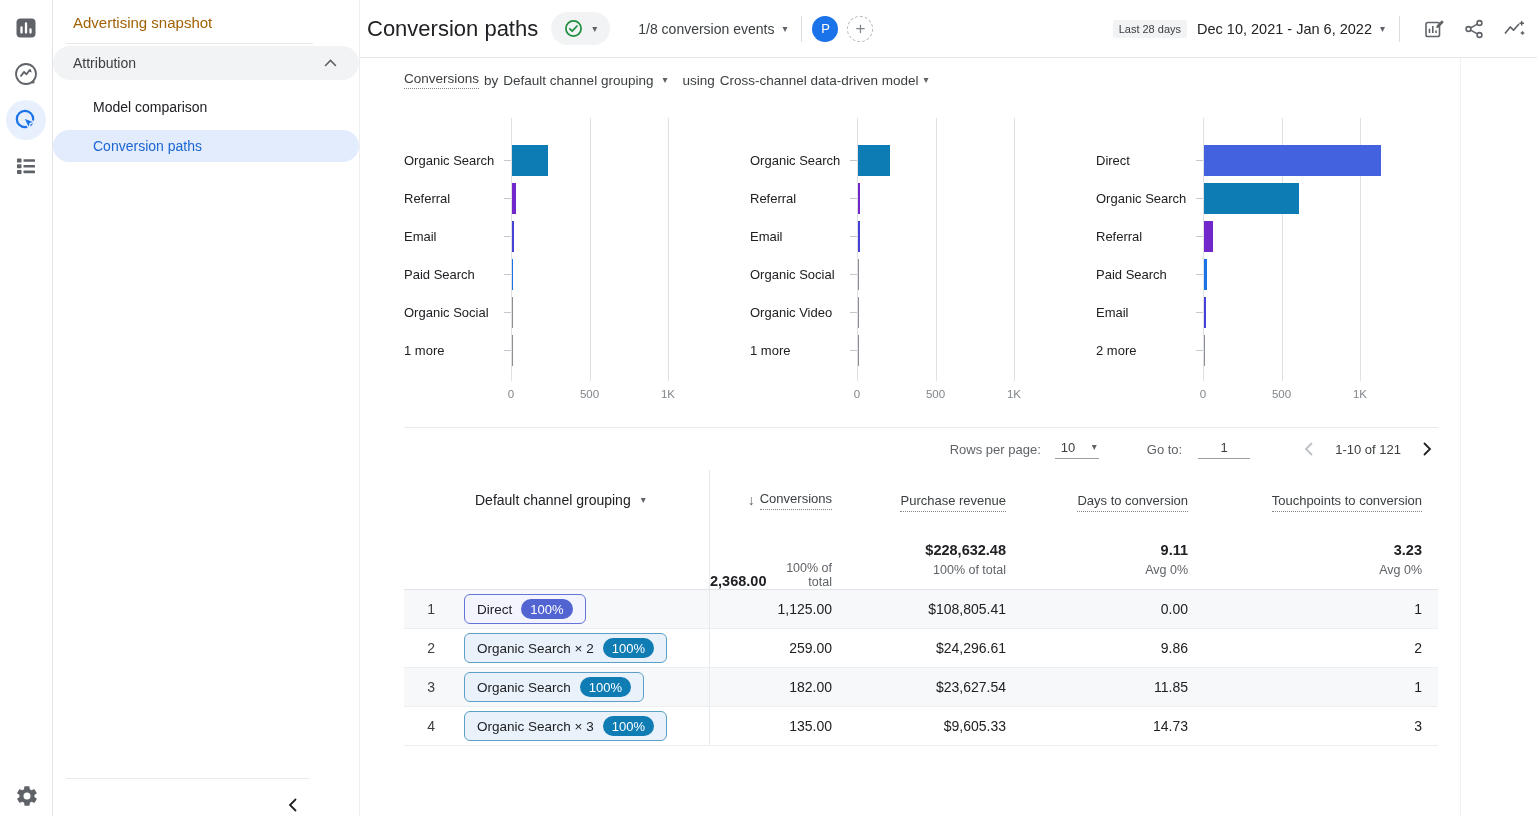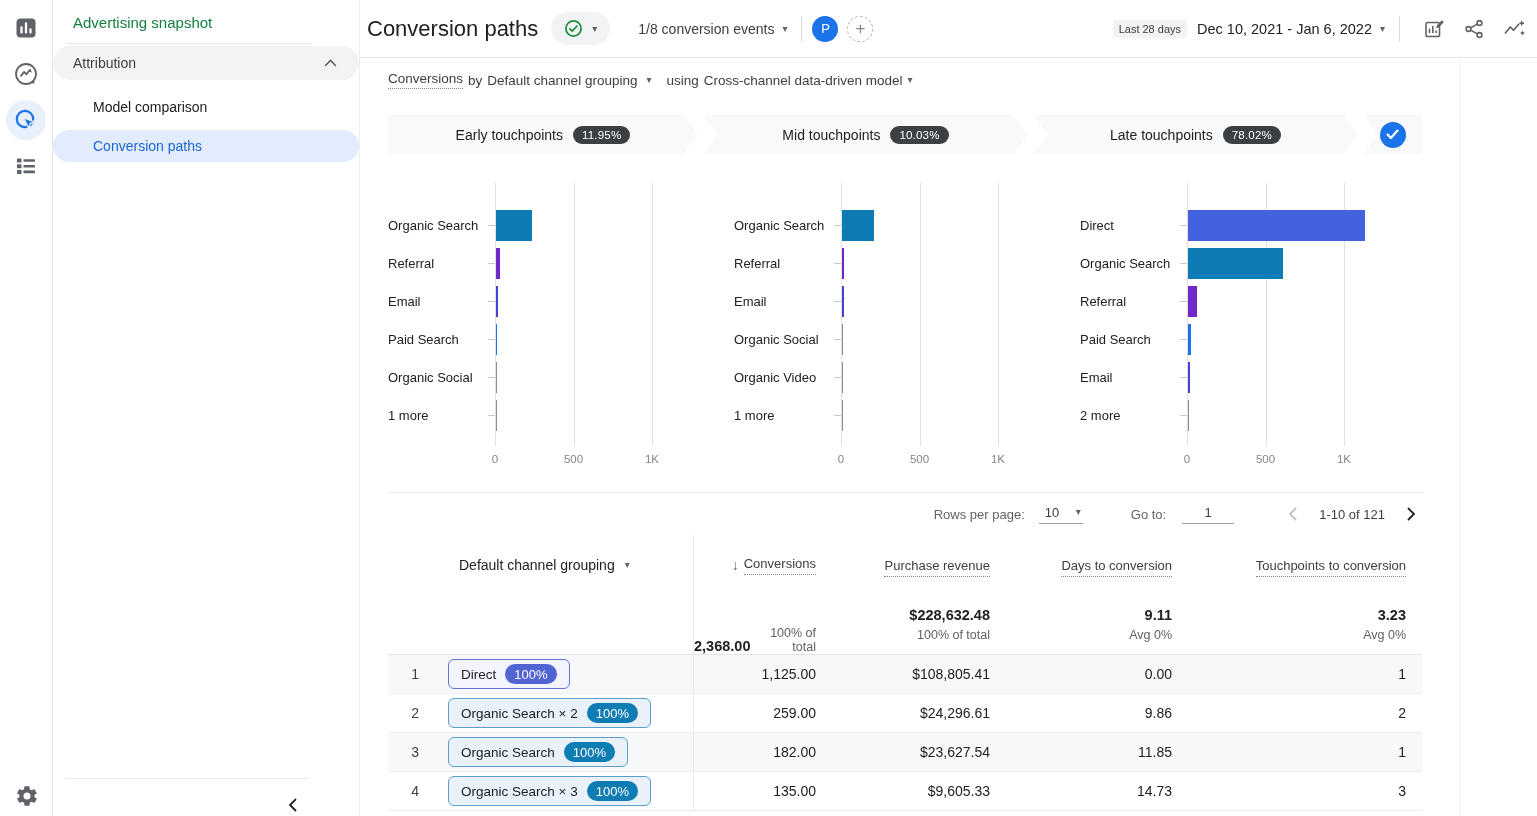--- a/index.html
+++ b/index.html
@@ -12,21 +12,21 @@
   .rail{position:absolute;left:0;top:0;width:53px;height:816px;background:#fff;
         border-right:1px solid #e0e3e7;z-index:5}
   .rail-icon{width:40px;height:40px;margin:6px auto;display:flex;align-items:center;justify-content:center;border-radius:50%}
   .rail-icon.first{margin-top:8px}
   .rail-icon.selected{background:#e8f0fe}
   .rail-gear{position:absolute;left:0;bottom:8px;width:53px;display:flex;justify-content:center}
 
   
   .sidebar{position:absolute;left:53px;top:0;width:307px;height:816px;background:#fff;
            border-right:1px solid #eceef0;z-index:4}
-  .sb-title{font-size:15px;color:#15803d;padding:14px 0 12px 20px}
+  .sb-title{font-size:15px;color:#a16207;padding:14px 0 12px 20px}
   .sb-divider{height:1px;background:#e8eaed;margin:0 46px 0 13px}
   .sb-section{display:flex;align-items:center;justify-content:space-between;
               background:#f1f3f4;border-radius:18px;height:34px;margin:2px 0 0 0;
               padding:0 22px 0 20px;font-size:14px;color:#3c4043;cursor:pointer}
   .sb-item{height:30px;display:flex;align-items:center;padding-left:40px;font-size:14px;
            color:#202124;margin-top:12px;border-radius:17px;cursor:pointer}
   .sb-item.selected{background:#e3ecfd;color:#1a66d2;height:32px;margin-top:8px}
   .sb-bottom-divider{position:absolute;left:13px;right:50px;bottom:37px;height:1px;background:#e8eaed}
   .sb-collapse{position:absolute;right:60px;bottom:2px;cursor:pointer}
 
@@ -45,21 +45,21 @@
   .mh-right{margin-left:auto;display:flex;align-items:center;padding-right:12px}
   .date-badge{background:#f1f3f4;color:#3c4043;font-size:11px;padding:3px 6px;border-radius:3px;white-space:nowrap}
   .date-text{font-size:14.5px;color:#202124;margin-left:10px;white-space:nowrap;cursor:pointer}
   .caret{font-size:10px;color:#5f6368;line-height:1}
   .date-caret{margin-left:8px}
   .mh-actions{display:flex;align-items:center;gap:19px;margin-left:14px}
   .mh-actions .abtn{cursor:pointer}
 
   
   .content{position:absolute;left:360px;top:58px;right:0;bottom:0;background:#fff;overflow:hidden}
-  .inner{width:1034px;margin-left:28px}
+  .inner{width:1034px;margin-left:44px}
   .scroll-edge{position:absolute;left:1100px;top:0;bottom:0;width:1px;background:#f0f1f3}
 
   .subtitle{margin-top:13px;font-size:13.5px;color:#3c4043;display:flex;align-items:center;gap:5px}
   .dotted{border-bottom:1px dotted #80868b;padding-bottom:2px}
   .subtitle .caret{margin:0 4px}
 
   
   .funnel{margin-top:26px;display:flex;gap:5px;height:39px}
   .fseg{background:#f8f9fa;filter:drop-shadow(0 0 1px #ccd0d4);display:flex;align-items:center;
         justify-content:center;gap:10px;height:39px;cursor:pointer}
@@ -243,41 +243,20 @@
     <div class="subtitle">
       <span class="dotted">Conversions</span>
       <span>by</span>
       <span>Default channel grouping</span>
       <span class="caret">▾</span>
       <span style="margin-left:6px">using</span>
       <span>Cross-channel data-driven model</span>
       <span class="caret" style="margin-left:0">▾</span>
     </div>
 
-    <div class="funnel">
-      <div class="fseg first">
-        <span class="fseg-label">Early touchpoints</span>
-        <span class="fseg-badge">11.95%</span>
-      </div>
-      <div class="fseg mid">
-        <span class="fseg-label">Mid touchpoints</span>
-        <span class="fseg-badge">10.03%</span>
-      </div>
-      <div class="fseg mid">
-        <span class="fseg-label">Late touchpoints</span>
-        <span class="fseg-badge">78.02%</span>
-      </div>
-      <div class="fseg check">
-        <span class="check-circle">
-          <svg width="13" height="11" viewBox="0 0 13 11">
-              <path d="M1.5 5.5 l3.4 3.4 L11.5 1.6" fill="none" stroke="#fff" stroke-width="2.2" stroke-linecap="round" stroke-linejoin="round"></path>
-            </svg>
-        </span>
-      </div>
-    </div>
 
     <div class="charts">
       <div class="chart">
           <div class="gridline" style="left: 107px;"></div>
           <div class="xtick" style="left: 107px;">0</div>
           <div class="gridline" style="left: 185.5px;"></div>
           <div class="xtick" style="left: 185.5px;">500</div>
           <div class="gridline" style="left: 264px;"></div>
           <div class="xtick" style="left: 264px;">1K</div>
           <div class="clabel" style="top: 23px;">Organic Search</div>

